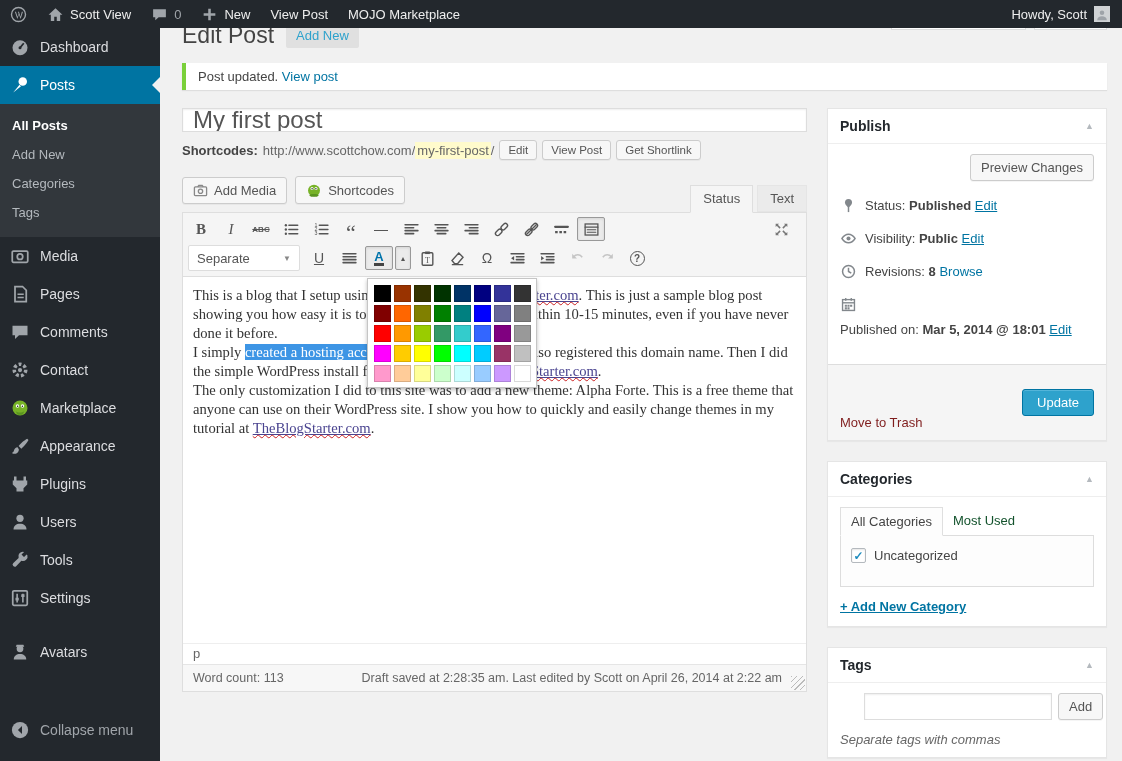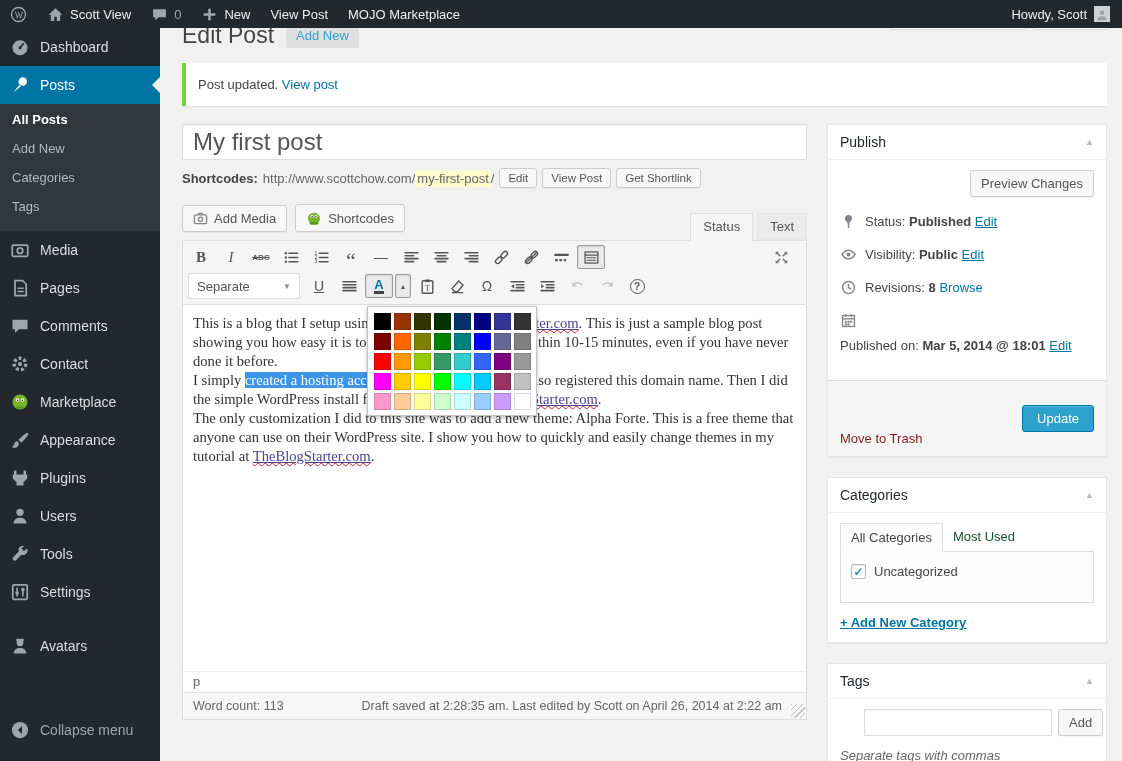--- a/index.html
+++ b/index.html
@@ -21,46 +21,46 @@
   #sidebar { position:fixed; top:28px; left:0; bottom:0; width:160px; background:#23282d; z-index:40; }
   .menu-item { position:relative; display:flex; align-items:center; gap:10px; padding:9px 8px 9px 10px;
     color:#dcdde0; font-size:14px; cursor:pointer; }
   .menu-item .micon { width:20px; height:20px; display:inline-flex; color:#a0a5aa; flex:none; }
   .menu-item .micon svg { width:100%; height:100%; }
   .menu-item.active { background:#0074a2; color:#fff; }
   .menu-item.active .micon { color:#fff; }
   .menu-item.spacer { margin-top:16px; }
   .menu-arrow { position:absolute; right:0; top:50%; margin-top:-8px; width:0; height:0;
     border:8px solid transparent; border-right-color:#f1f1f1; border-left-width:0; }
-  .submenu { background:#32373c; padding:1px 0 10px; }
+  .submenu { background:#32373c; padding:7px 0 10px; }
   .submenu-item { padding:7px 12px; color:#b4b9be; font-size:13px; cursor:pointer; }
   .submenu-item.current { color:#fff; font-weight:bold; }
   .collapse-item { position:absolute; bottom:12px; left:0; right:0; color:#a0a5aa; }
 
   
   #content { margin-left:160px; padding:0 15px 0 22px; position:relative; }
   #screen-meta { position:absolute; top:0; right:15px; display:flex; gap:8px; z-index:30; }
   .meta-tab { background:#fff; border:1px solid #ddd; border-top:none; color:#777; padding:7px 14px;
     font-size:13px; display:flex; gap:8px; align-items:center; cursor:pointer; }
   .meta-tab .dd { font-size:8px; color:#b4b9be; }
 
   .page-title-row { padding-top:22px; display:flex; align-items:center; gap:12px; }
   h1 { font-size:23px; font-weight:400; color:#444; font-family:"Liberation Sans",sans-serif; }
   .add-new-btn { background:#e0e0e0; color:#2ea2cc; font-size:13px; padding:5px 10px; border-radius:2px; cursor:pointer; }
 
   .notice { margin:14px 0 18px; background:#fff; border-left:4px solid #7ad03a; box-shadow:0 1px 1px rgba(0,0,0,.08);
-    padding:14px 12px; font-size:13px; color:#444; }
+    padding:6px 12px; font-size:13px; color:#444; }
   .notice a { color:#0074a2; text-decoration:none; cursor:pointer; }
 
   .cols { display:flex; gap:20px; align-items:flex-start; }
   .col-main { width:625px; flex:none; }
   .col-side { width:280px; flex:none; }
 
   
-  #title-input { width:100%; height:36px; border:1px solid #ddd; box-shadow:inset 0 1px 2px rgba(0,0,0,.07);
+  #title-input { width:100%; height:24px; border:1px solid #ddd; box-shadow:inset 0 1px 2px rgba(0,0,0,.07);
     font-size:24px; color:#555; padding:2px 10px; background:#fff; font-family:"Liberation Sans",sans-serif; outline:none; }
   .permalink-row { margin-top:8px; display:flex; align-items:center; gap:5px; font-size:13px; color:#666; flex-wrap:nowrap; }
   .permalink-row b { color:#444; }
   .slug { background:#fffbcc; padding:1px 2px; }
   .button { background:#f7f7f7; border:1px solid #ccc; border-radius:3px; color:#555; cursor:pointer;
     box-shadow:0 1px 0 rgba(0,0,0,.04); display:inline-flex; align-items:center; gap:6px; }
   .button.small { font-size:11.5px; padding:3px 8px; }
   .button.medium { font-size:13px; padding:5px 10px; }
 
   
@@ -109,21 +109,21 @@
 
   #path-bar { border-top:1px solid #eee; padding:2px 10px 3px; font-size:13px; color:#666; background:#fff; }
   #status-bar { display:flex; justify-content:space-between; align-items:center; background:#f7f7f7;
     border-top:1px solid #e5e5e5; padding:6px 10px; color:#666; font-size:12.5px; position:relative; }
   #resize-handle { position:absolute; right:1px; bottom:1px; width:14px; height:14px;
     background:repeating-linear-gradient(-45deg, transparent 0 3px, #bbb 3px 4px); cursor:nwse-resize; }
 
   
   .postbox { background:#fff; border:1px solid #e5e5e5; box-shadow:0 1px 1px rgba(0,0,0,.04); margin-bottom:20px; }
   .hndle { display:flex; justify-content:space-between; align-items:center; padding:9px 12px; border-bottom:1px solid #eee;
-    font-size:14px; font-weight:normal; color:#23282d; cursor:pointer; }
+    font-size:14px; font-weight:bold; color:#23282d; cursor:pointer; }
   .toggle { color:#b4b9be; font-size:9px; cursor:pointer; }
   .postbox .inside { padding:10px 12px; }
 
   .preview-row { text-align:right; margin-bottom:16px; }
   .misc-row { display:flex; gap:8px; margin-bottom:16px; font-size:13px; color:#444; line-height:17px; flex-wrap:wrap; }
   .misc-row .picon { width:17px; height:17px; color:#82878c; flex:none; display:inline-flex; }
   .misc-row .picon svg { width:100%; height:100%; }
   .misc-row a { color:#0074a2; }
   #major-actions { background:#f5f5f5; border-top:1px solid #ddd; padding:10px 12px; display:flex;
     justify-content:space-between; align-items:center; }

